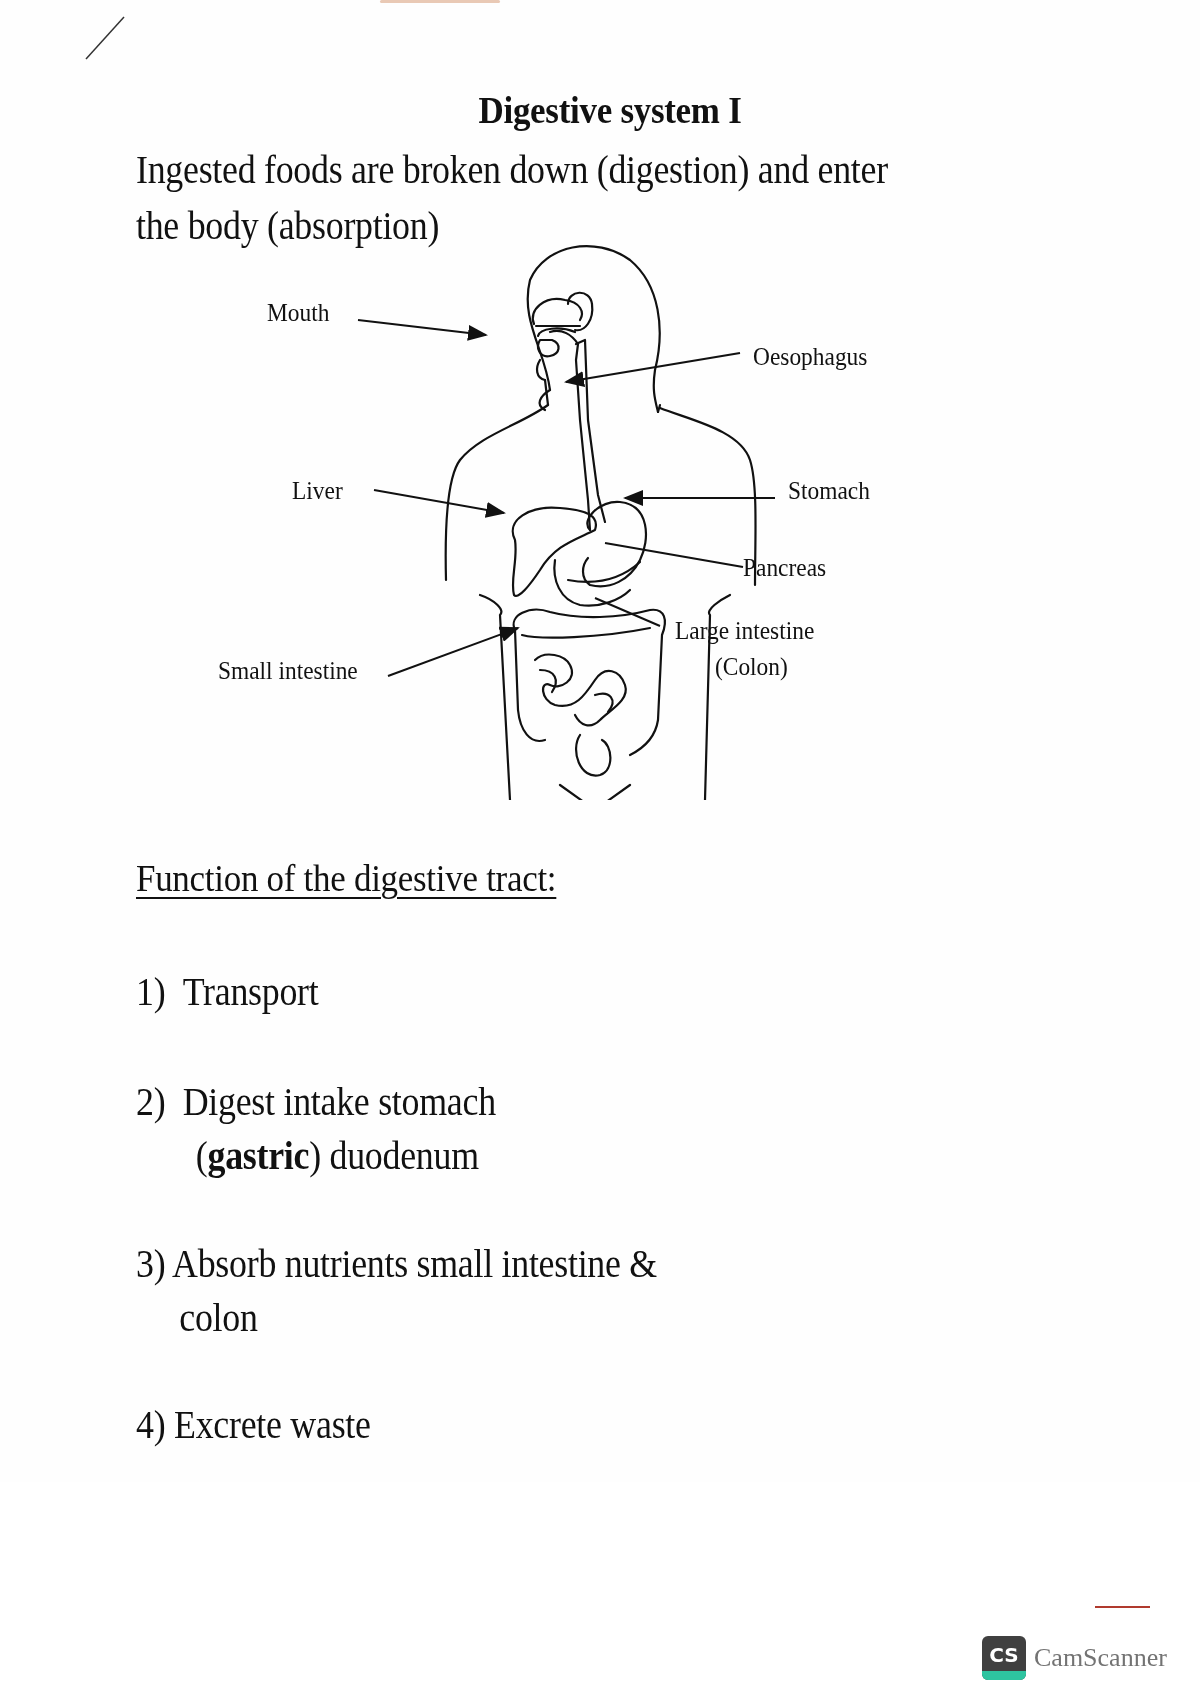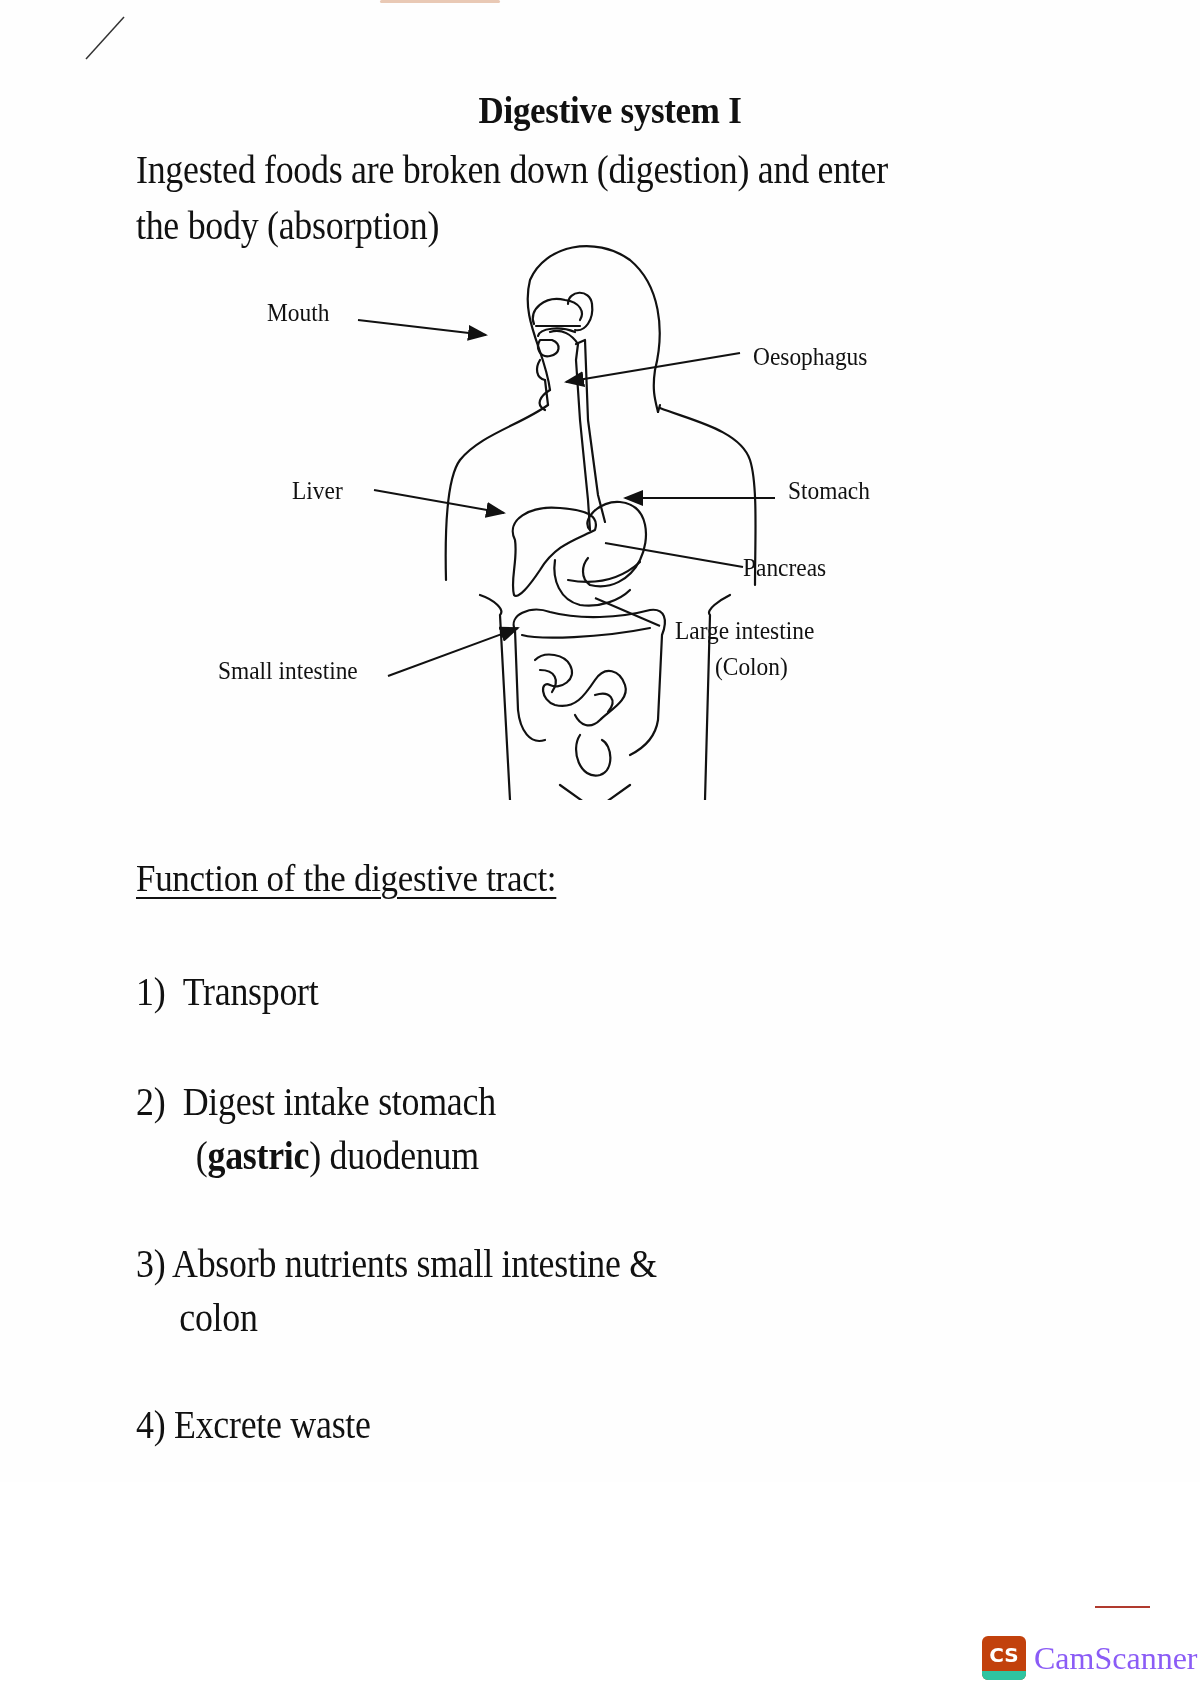--- a/index.html
+++ b/index.html
@@ -58,32 +58,32 @@
     .bottom-line {
       position: absolute; left: 1095px; top: 1606px; width: 55px; height: 2px;
       background: #b03a2e;
     }
     .cs-badge {
       position: absolute; left: 982px; top: 1635px; height: 46px;
       display: flex; align-items: center;
     }
     .cs-logo {
       width: 44px; height: 44px; border-radius: 6px; overflow: hidden;
-      background: #c2410c; position: relative;
+      background: #404040; position: relative;
       display: flex; align-items: center; justify-content: center;
     }
     .cs-logo .cs-text {
       color: #fff; font-family: "DejaVu Sans", sans-serif; font-weight: bold;
       font-size: 20px; margin-top: -6px;
     }
     .cs-logo .cs-stripe {
       position: absolute; left: 0; bottom: 0; width: 100%; height: 9px; background: #2ec4a0;
     }
     .cs-name {
-      margin-left: 8px; font-family: "Liberation Serif", serif; font-size: 32px; color: #8b5cf6;
+      margin-left: 8px; font-family: "Liberation Serif", serif; font-size: 26px; color: #737373;
     }
   </style>
 </head>
 <body>
 
 <div class="page">
   <div class="top-smudge"></div>
 
   <svg class="pen-mark" viewBox="0 0 60 50">
     <path d="M44 2 L6 44" stroke="#333" stroke-width="1.5" fill="none"></path>

